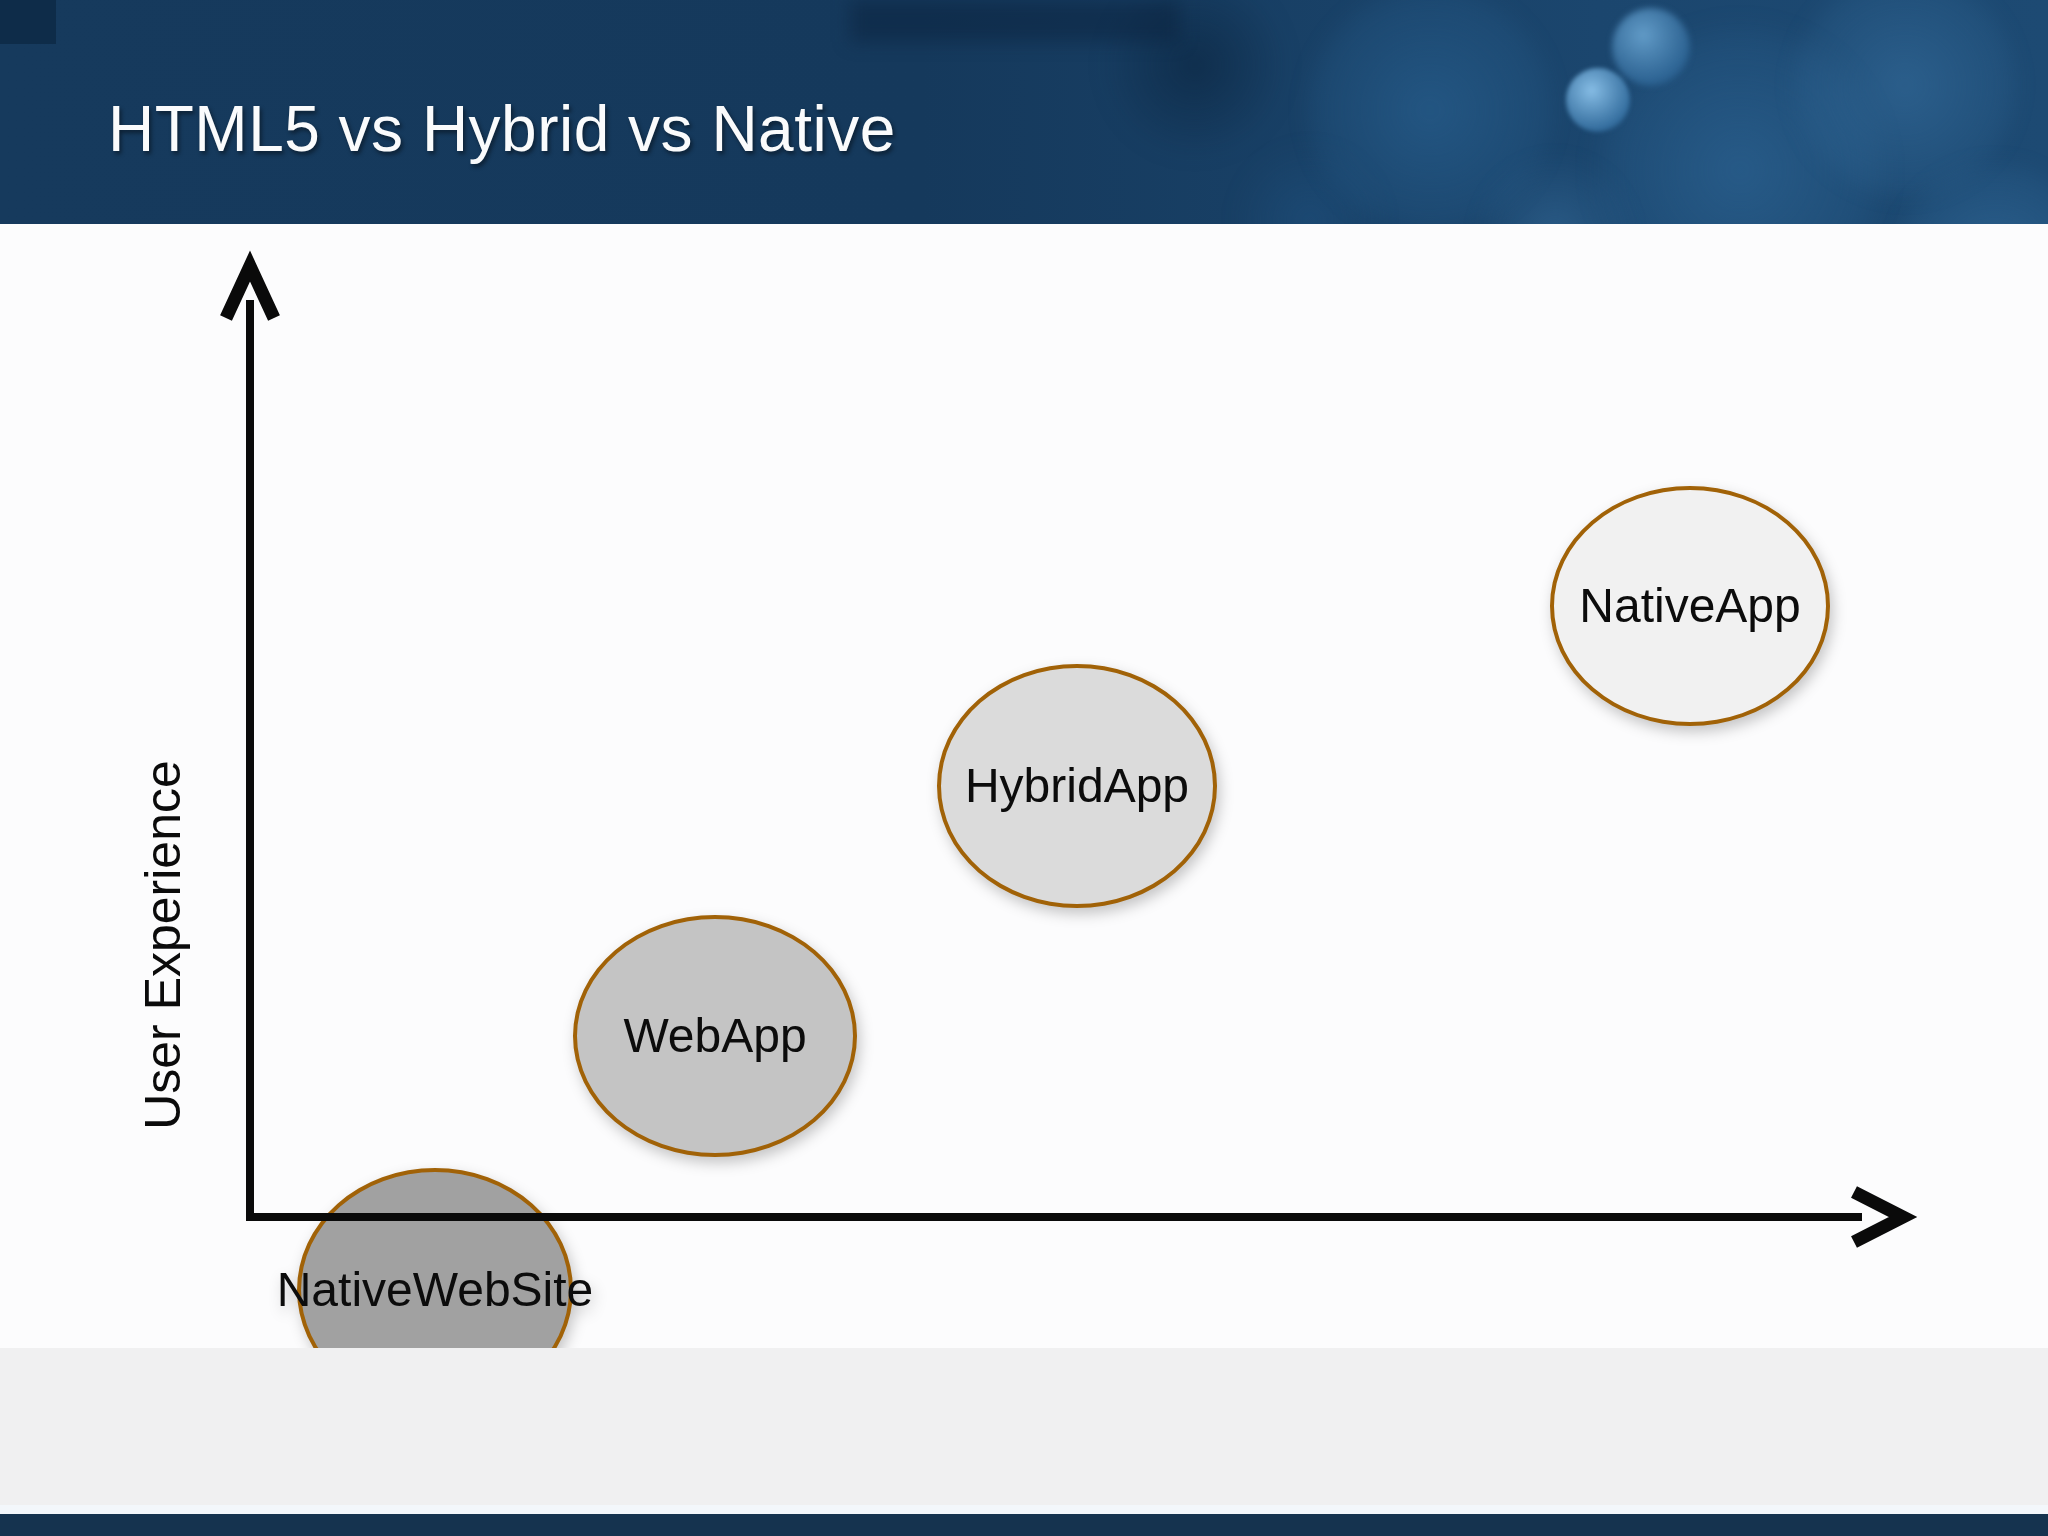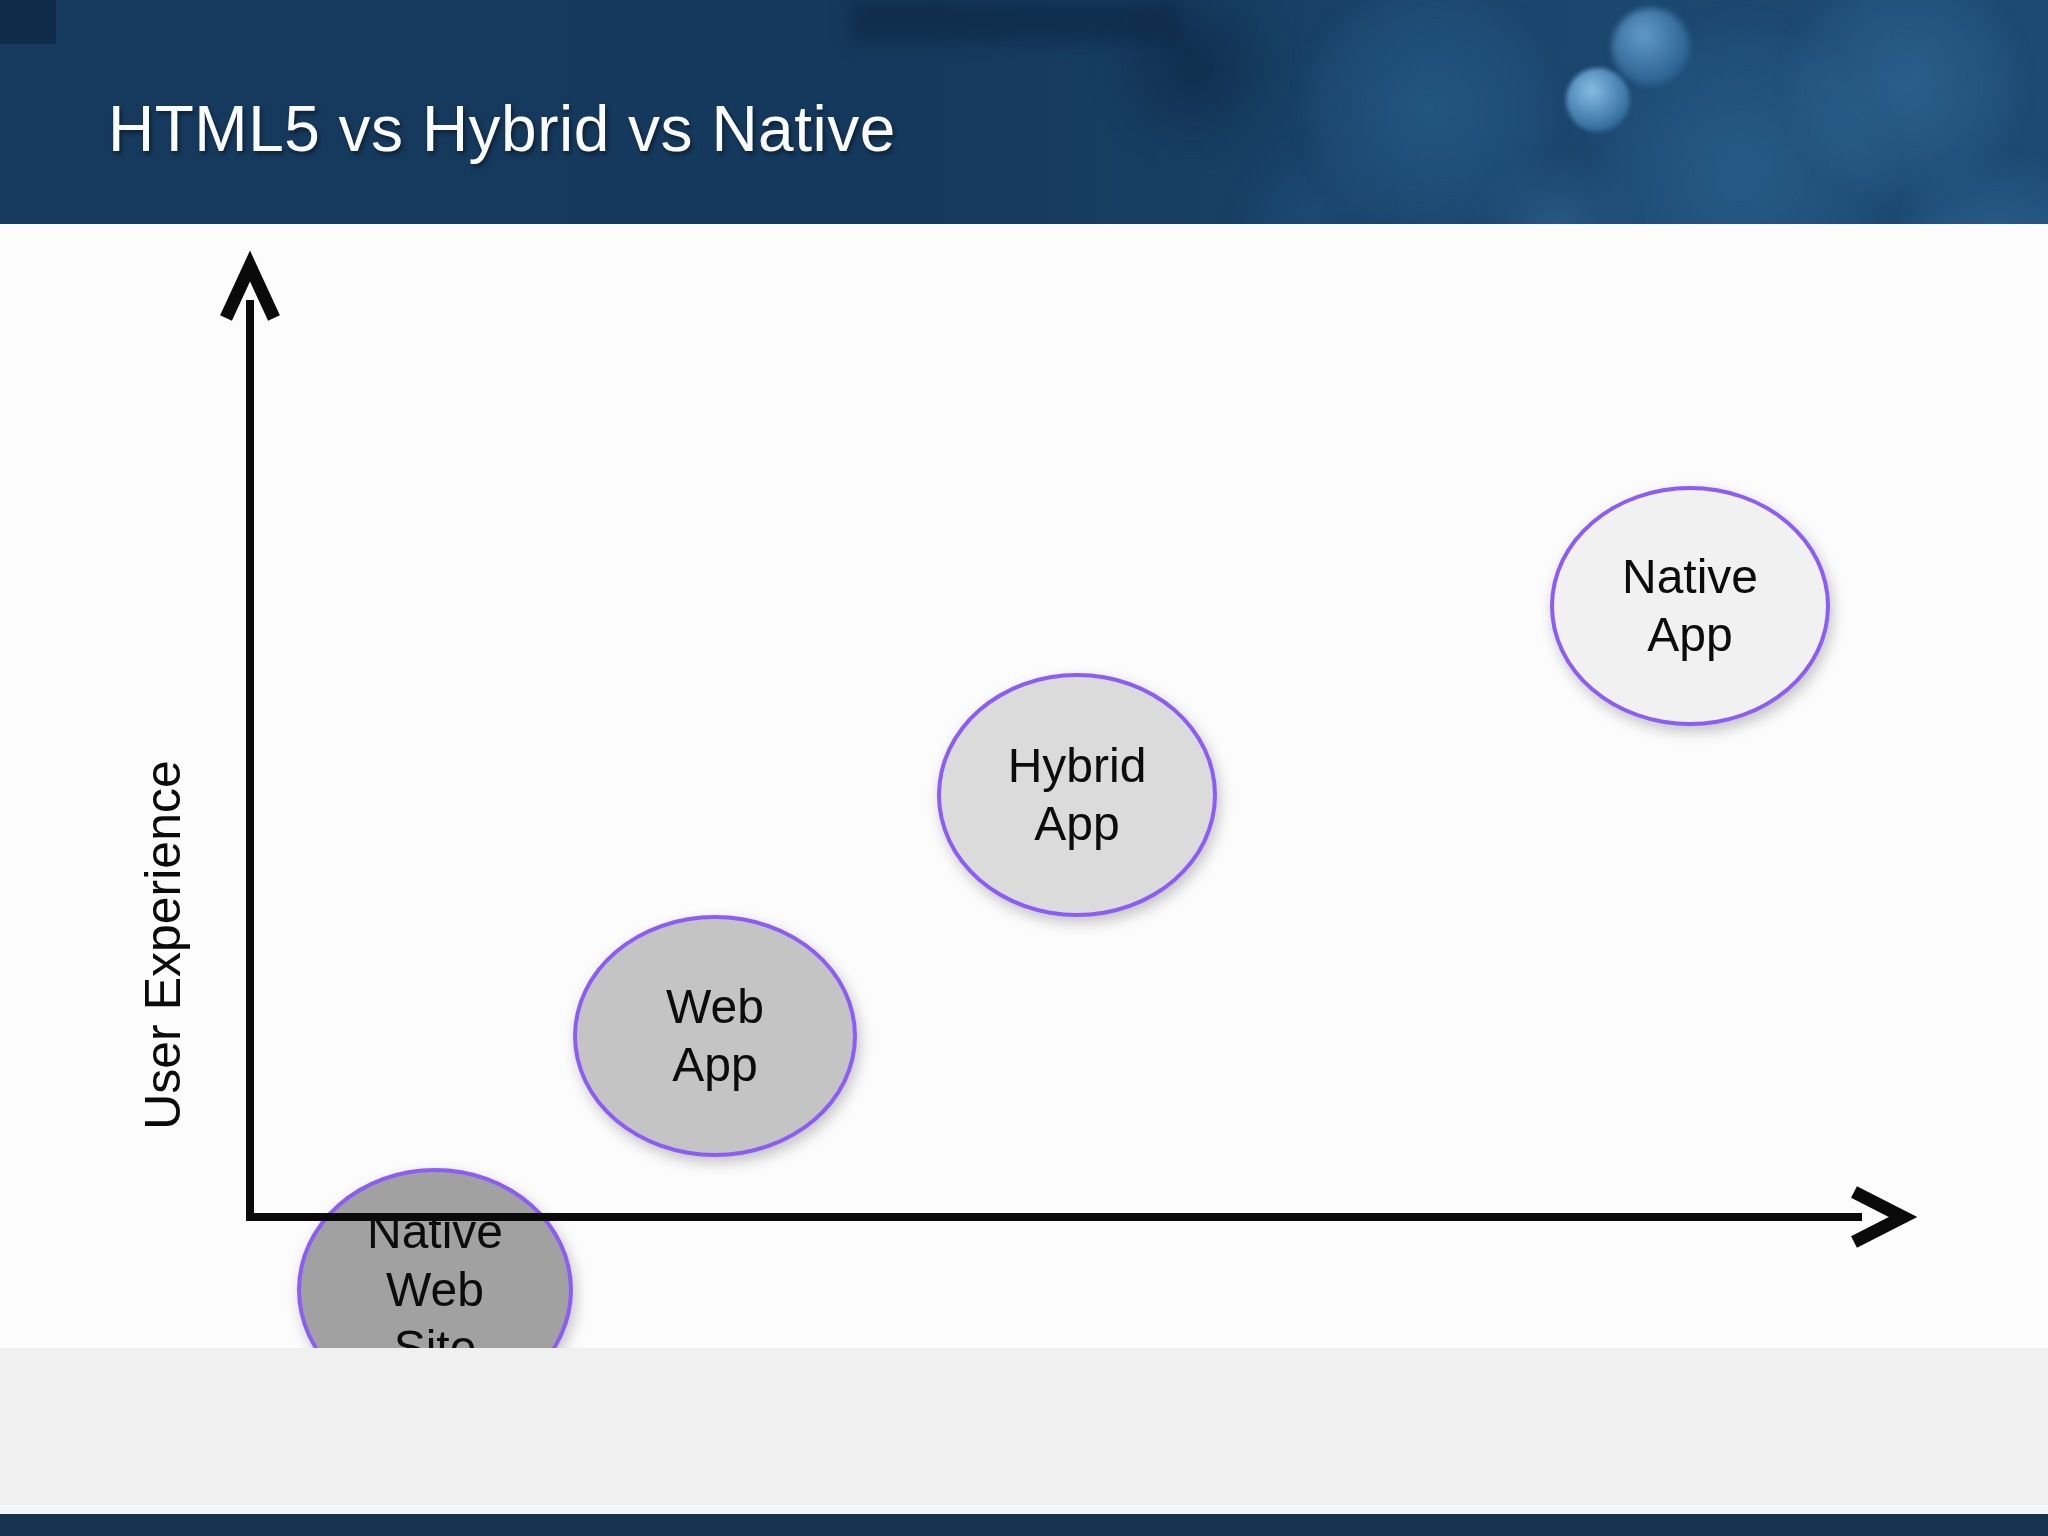--- a/index.html
+++ b/index.html
@@ -30,27 +30,27 @@
            color:#fafbfc; letter-spacing:0.5px; text-shadow:2px 3px 4px rgba(0,0,0,0.45); white-space:nowrap; }
 
   
   .chart { position:absolute; left:0; top:224px; width:2048px; height:1124px; background:#fcfcfd; }
   .axes-svg { position:absolute; left:0; top:0; width:2048px; height:1536px; pointer-events:none; }
   .ylabel { position:absolute; left:-137px; top:692px; width:600px; text-align:center;
             transform:rotate(-90deg); font-size:50px; color:#0b0b0b; white-space:nowrap; }
   .xlabel { position:absolute; left:815px; top:1246px; width:400px; text-align:center;
             font-size:56px; color:#0b0b0b; white-space:nowrap; }
 
-  .bubble { position:absolute; border:4px solid #8b5cf6; border-radius:50%;
-            display:flex; flex-direction:column; align-items:center; justify-content:center;
+  .bubble { position:absolute; border:4px solid #a16207; border-radius:50%;
+            display:flex; flex-direction:row; align-items:center; justify-content:center;
             font-size:48px; line-height:58px; color:#0c0c0c; text-align:center;
             filter:drop-shadow(3px 6px 7px rgba(0,0,0,0.22)); }
   .b1 { left:297px;  top:944px; width:276px; height:244px; }
   .b2 { left:573px;  top:691px; width:284px; height:242px; }
-  .b3 { left:937px;  top:449px; width:280px; height:244px; }
+  .b3 { left:937px;  top:440px; width:280px; height:244px; }
   .b4 { left:1550px; top:262px; width:280px; height:240px; }
 
   
   .footer { position:absolute; left:0; top:1348px; width:2048px; height:164px; background:#f0f0f1; }
   .light-strip { position:absolute; left:0; top:1505px; width:2048px; height:9px; background:#f3f7fb; }
   .bottom-bar { position:absolute; left:0; top:1514px; width:2048px; height:22px; background:#15334f; }
 </style>
 </head>
 <body>
 

